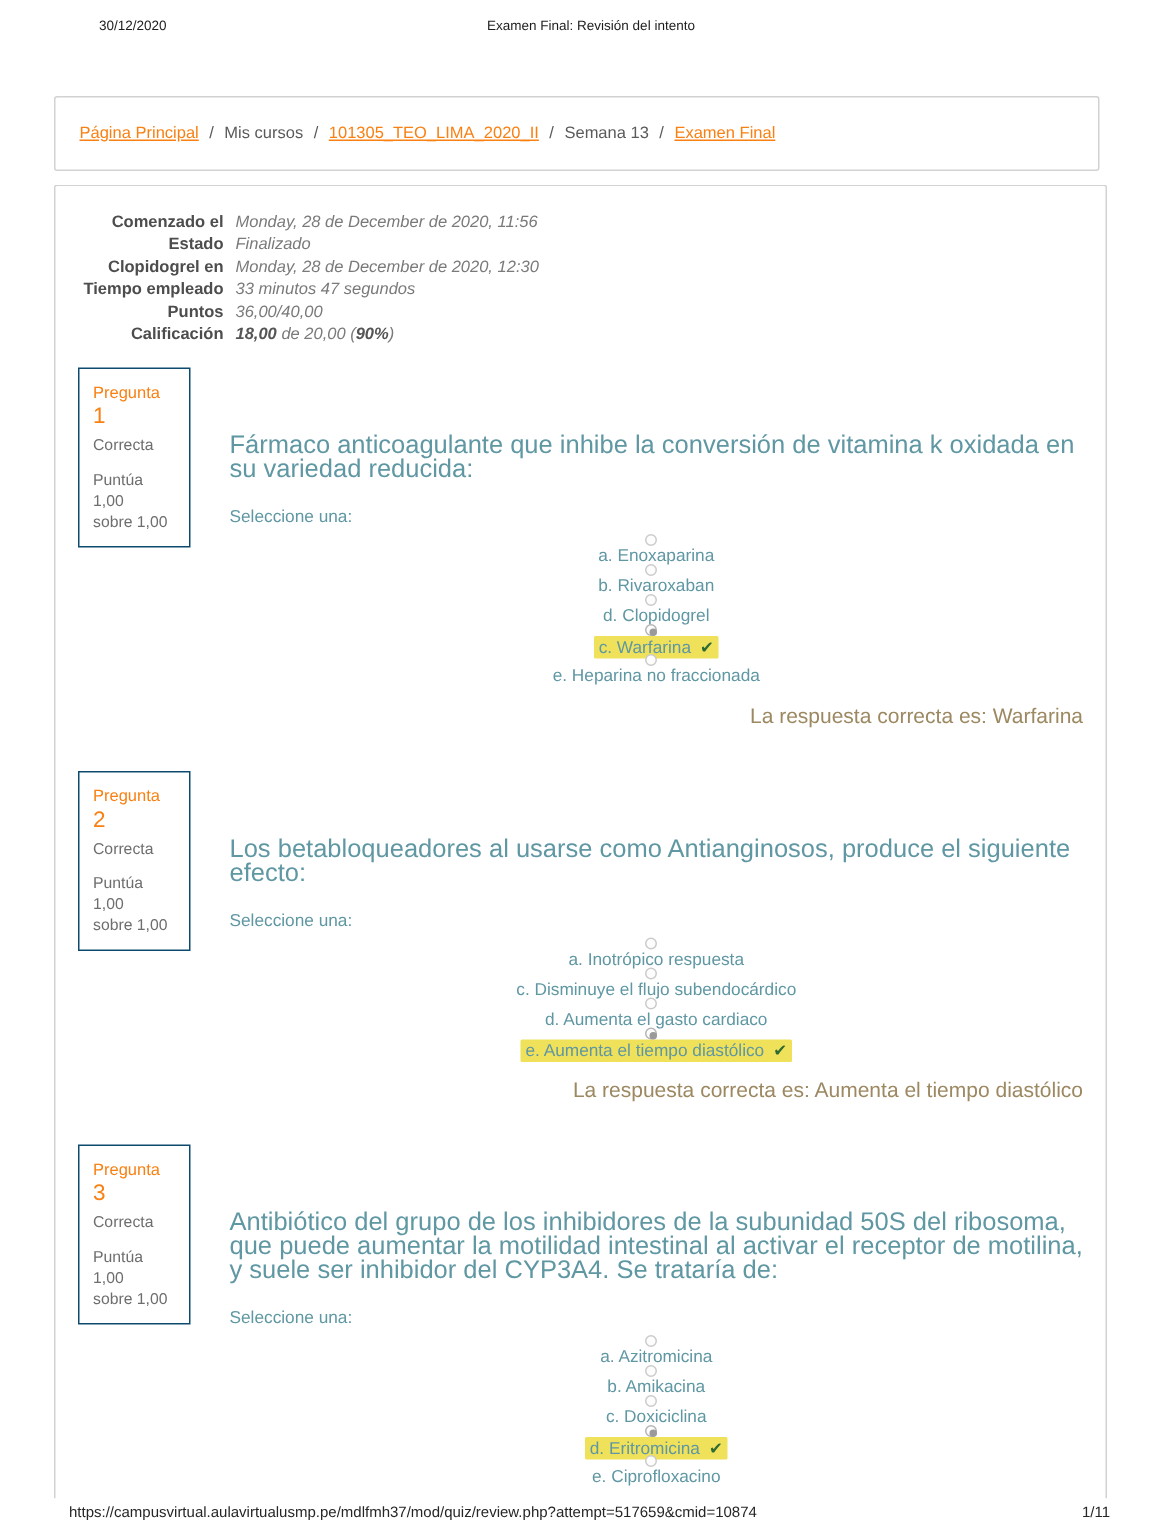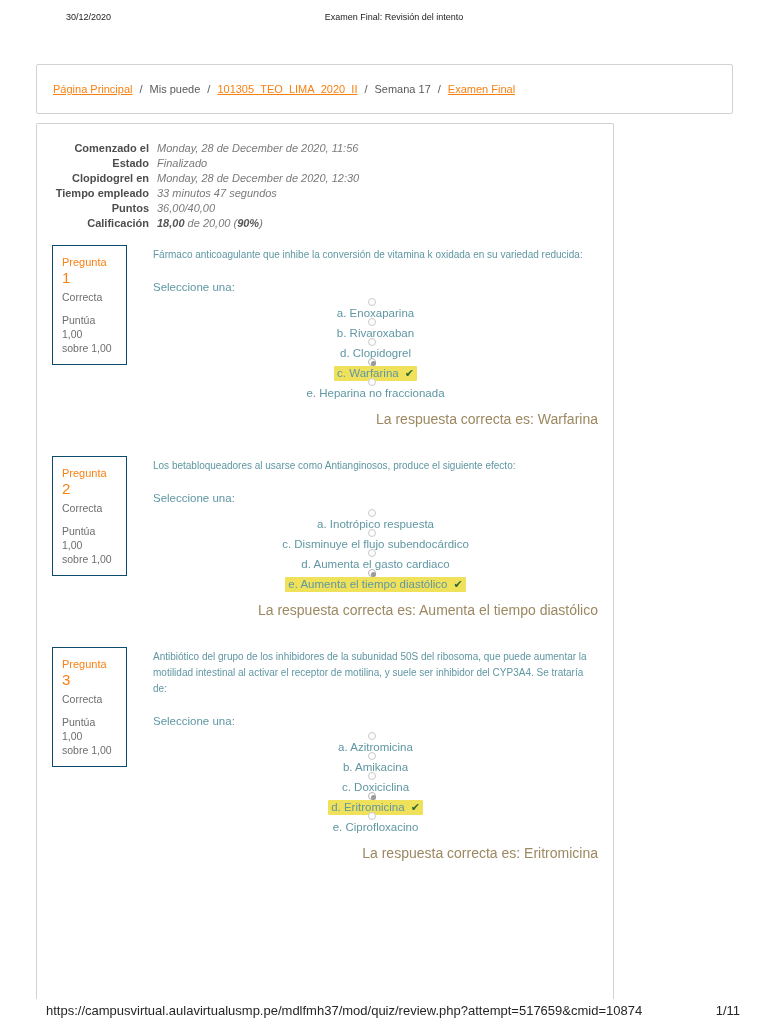--- a/index.html
+++ b/index.html
@@ -14,45 +14,45 @@
   }
   *{margin:0;padding:0;box-sizing:border-box;}
   html,body{width:768px;height:1024px;background:#fff;overflow:hidden;}
   body{font-family:"Liberation Sans","DejaVu Sans",sans-serif;position:relative;}
 
   
   .print-header{position:absolute;top:12px;left:46px;right:46px;display:flex;align-items:center;font-size:9px;color:#1c1c1c;margin-left:20px;}
   .print-header .ph-date{width:140px;}
   .print-header .ph-title{flex:1;text-align:center;}
   .print-header .ph-spacer{width:140px;}
-  .print-footer{position:absolute;top:1003px;left:46px;right:28px;display:flex;justify-content:space-between;font-size:13px;color:#262626;}
+  .print-footer{position:absolute;top:1003px;left:46px;right:28px;display:flex;justify-content:space-between;font-size:10px;color:#262626;}
 
   
   .crumb-box{position:absolute;top:64px;left:36px;width:697px;height:50px;border:1px solid var(--border);border-radius:2px;display:flex;align-items:center;padding:0 16px;font-size:11px;color:#5a5a5a;white-space:nowrap;}
   .crumb-box a{color:var(--accent);text-decoration:underline;cursor:pointer;}
   .crumb-sep{margin:0 7px;color:#5a5a5a;}
 
   
-  .main-box{position:absolute;top:123px;left:36px;width:578px;height:876px;border:1px solid var(--border);border-bottom:none;border-radius:2px 2px 0 0;padding:17px 15px 0 15px;overflow:hidden;}
+  .main-box{position:absolute;top:123px;left:36px;width:702px;height:876px;border:1px solid var(--border);border-bottom:none;border-radius:2px 2px 0 0;padding:17px 15px 0 15px;overflow:hidden;}
 
   
   .summary{display:grid;grid-template-columns:97px 1fr;column-gap:8px;font-size:11px;line-height:15px;margin-bottom:14px;}
   .summary .s-label{text-align:right;font-weight:bold;color:var(--darklabel);}
   .summary .s-value{color:var(--graytxt);font-style:italic;}
   .summary .s-strong{font-weight:bold;color:#555;}
 
   
   .question{display:grid;grid-template-columns:75px 1fr;column-gap:26px;margin-bottom:29px;}
   .qinfo{border:1px solid #0c4a6e;padding:8px 8px 9px 9px;height:fit-content;font-size:10.5px;color:#6e6e6e;line-height:14px;background:#fff;}
   .qinfo .qnum{color:var(--accent);font-size:11px;line-height:16px;}
   .qinfo .qnum .n{font-size:15px;}
   .qinfo .qstatus{margin-top:3px;}
   .qinfo .qpoints{margin-top:9px;}
   .qcontent{padding-top:2px;}
-  .qtext{font-size:10px;color:var(--teal);line-height:16px;margin-bottom:17px;max-width:585px;}
+  .qtext{font-size:17px;color:var(--teal);line-height:16px;margin-bottom:17px;max-width:585px;margin-top:42px;}
   .qprompt{font-size:11.5px;color:var(--teal);line-height:15px;margin-bottom:3px;}
   .option{display:flex;align-items:center;height:20px;font-size:11.5px;color:var(--teal);cursor:pointer;flex-direction:column;}
   .radio{display:inline-block;width:8px;height:8px;border:1.5px solid #cbcbcb;border-radius:50%;margin-right:7px;position:relative;flex:0 0 auto;background:#fdfdfd;}
   .option.selected .radio{border-color:#b5b5b5;}
   .option.selected .radio::after{content:"";position:absolute;top:1.5px;left:1.5px;width:5px;height:5px;border-radius:50%;background:#9a9a9a;}
   .opt-pill{padding:1px 3px;border-radius:1px;}
   .option.selected .opt-pill{background:var(--hl);}
   .check{display:none;color:var(--green);font-weight:bold;font-size:11px;margin-left:6px;}
   .option.selected .check{display:inline;}
   .feedback{margin-top:14px;font-size:14px;color:var(--brown);line-height:15px;text-align:right;}
@@ -62,25 +62,25 @@
 
 <div class="print-header">
   <span class="ph-date">30/12/2020</span>
   <span class="ph-title">Examen Final: Revisión del intento</span>
   <span class="ph-spacer"></span>
 </div>
 
 <div class="crumb-box">
   <a>Página Principal</a>
   <span class="crumb-sep">/</span>
-  <span>Mis puede</span>
+  <span>Mis cursos</span>
   <span class="crumb-sep">/</span>
   <a>101305_TEO_LIMA_2020_II</a>
   <span class="crumb-sep">/</span>
-  <span>Semana 17</span>
+  <span>Semana 13</span>
   <span class="crumb-sep">/</span>
   <a>Examen Final</a>
 </div>
 
 <div class="main-box">
 
   <div class="summary">
     <div class="s-label">Comenzado el</div>
     <div class="s-value">Monday, 28 de December de 2020, 11:56</div>
     <div class="s-label">Estado</div>

